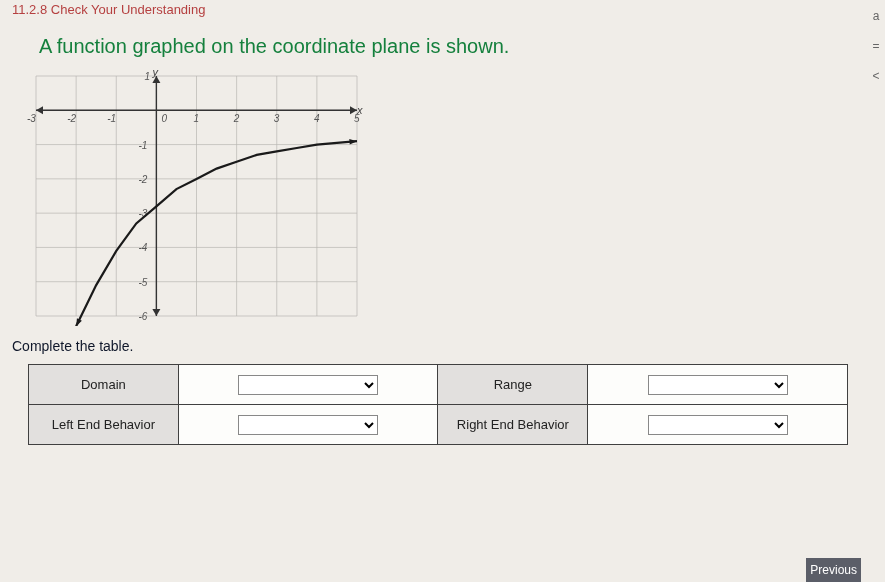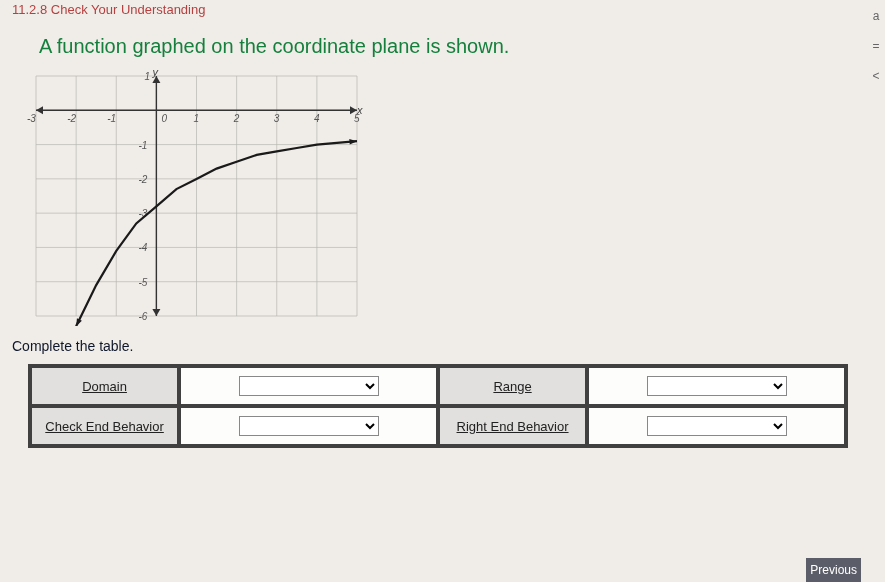--- a/index.html
+++ b/index.html
@@ -31,28 +31,27 @@
     font-size: 14px;
     color: #0f172a;
     padding: 8px 0 10px 12px;
   }
   .answer-table {
     margin-left: 28px;
     border-collapse: collapse;
     width: 820px;
   }
   .answer-table td {
-    border: 4px solid #404040;
+    border: 1px solid #404040;
     padding: 4px 10px;
     font-size: 13px;
     text-align: center;
     background: #fdfdfb;
     color: #222;
     height: 40px;
-    text-decoration: underline;
   }
   .answer-table td.label-cell {
     background: #e2e0de;
     width: 150px;
   }
   .answer-table td.input-cell { width: 260px; }
   .answer-table td.input-cell.wide select { width: 230px; }
   .answer-table select {
     width: 140px;
     font-size: 12px;
@@ -150,21 +149,21 @@
     <td class="label-cell">Domain</td>
     <td class="input-cell">
       <select></select>
     </td>
     <td class="label-cell">Range</td>
     <td class="input-cell">
       <select></select>
     </td>
   </tr>
   <tr>
-    <td class="label-cell">Check End Behavior</td>
+    <td class="label-cell">Left End Behavior</td>
     <td class="input-cell">
       <select></select>
     </td>
     <td class="label-cell">Right End Behavior</td>
     <td class="input-cell">
       <select></select>
     </td>
   </tr>
 </tbody>
   </table>

